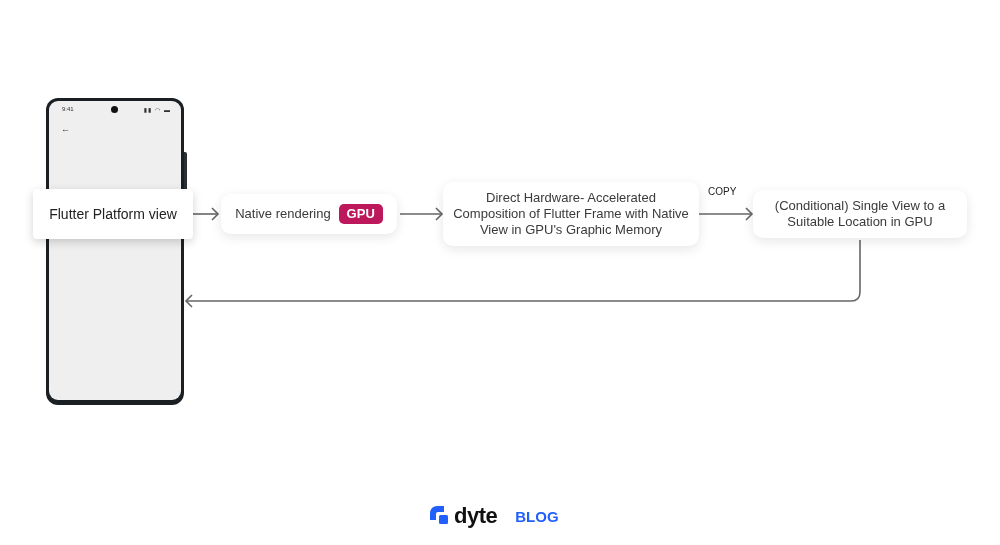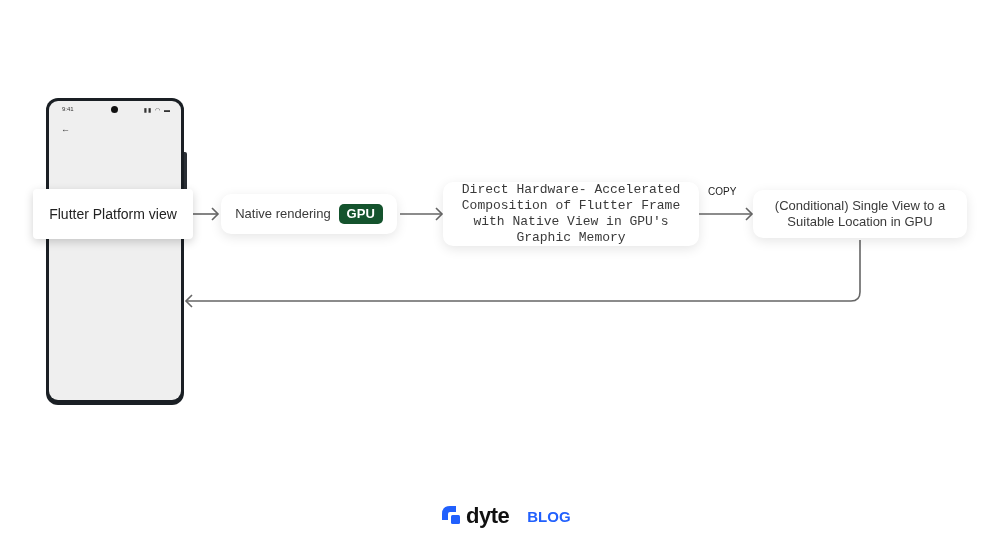--- a/index.html
+++ b/index.html
@@ -11,25 +11,25 @@
            background:#efefef; border-radius:9px; }
   .side-btn { position:absolute; left:184px; top:152px; width:3px; height:40px; background:#2a2f35; border-radius:0 2px 2px 0; }
   .status-time { position:absolute; left:13px; top:5px; font-size:6px; color:#333; }
   .camera { position:absolute; left:62px; top:5px; width:7px; height:7px; border-radius:50%; background:#111; }
   .status-icons { position:absolute; right:10px; top:5px; font-size:6px; color:#333; letter-spacing:1px; }
   .back-arrow { position:absolute; left:12px; top:23px; font-size:9px; color:#444; }
   .box { position:absolute; background:#fff; border-radius:10px;
          box-shadow:0 3px 12px rgba(0,0,0,0.10); display:flex; align-items:center; justify-content:center;
          text-align:center; font-size:13px; color:#3a3a3a; line-height:16px; }
   .box.main { border-radius:4px; box-shadow:0 3px 10px rgba(0,0,0,0.18); font-size:14px; color:#222; }
-  .gpu-badge { background:#14532d; color:#fff; font-weight:bold; font-size:13px; padding:2px 8px;
+  .gpu-badge { background:#be185d; color:#fff; font-weight:bold; font-size:13px; padding:2px 8px;
                border-radius:5px; margin-left:8px; }
   .copy-label { position:absolute; left:708px; top:186px; font-size:10px; color:#222; }
   svg.arrows { position:absolute; left:0; top:0; }
-  .logo { position:absolute; left:442px; top:503px; display:flex; align-items:center; }
+  .logo { position:absolute; left:430px; top:503px; display:flex; align-items:center; }
   .logo-text { font-size:22px; font-weight:bold; color:#111; margin-left:4px; letter-spacing:-0.5px; }
   .blog-text { font-size:15px; font-weight:bold; color:#2160fd; margin-left:18px; }
 </style>
 </head>
 <body>
 
 <div class="phone">
   <div class="phone-screen">
     <span class="status-time">9:41</span>
     <span class="camera"></span>
@@ -54,21 +54,21 @@
 
 <div class="box main" style="left:33px;top:189px;width:160px;height:50px;">
   <span>Flutter Platform view</span>
 </div>
 
 <div class="box" style="left:221px;top:194px;width:176px;height:40px;">
   <span>Native rendering</span>
   <span class="gpu-badge">GPU</span>
 </div>
 
-<div class="box" style="left:443px;top:182px;width:256px;height:64px;padding:0 8px;box-sizing:border-box;font-family:Liberation Mono, monospace;">
+<div class="box" style="left:443px;top:182px;width:256px;height:64px;padding:0 8px;box-sizing:border-box;">
   <span>Direct Hardware- Accelerated Composition of Flutter Frame with Native View in GPU's Graphic Memory</span>
 </div>
 
 <span class="copy-label">COPY</span>
 
 <div class="box" style="left:753px;top:190px;width:214px;height:48px;padding:0 12px;box-sizing:border-box;">
   <span>(Conditional) Single View to a Suitable Location in GPU</span>
 </div>
 
 <div class="logo">

